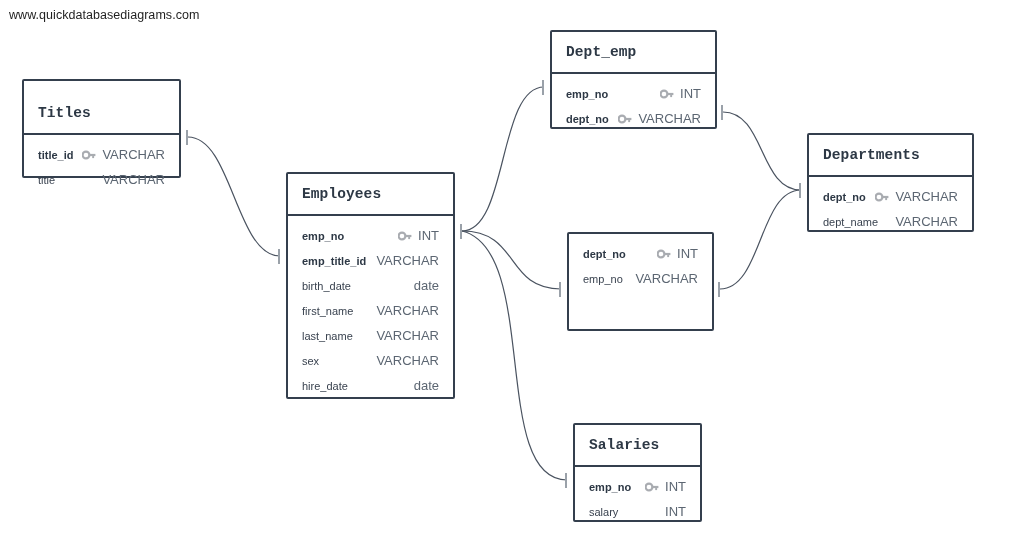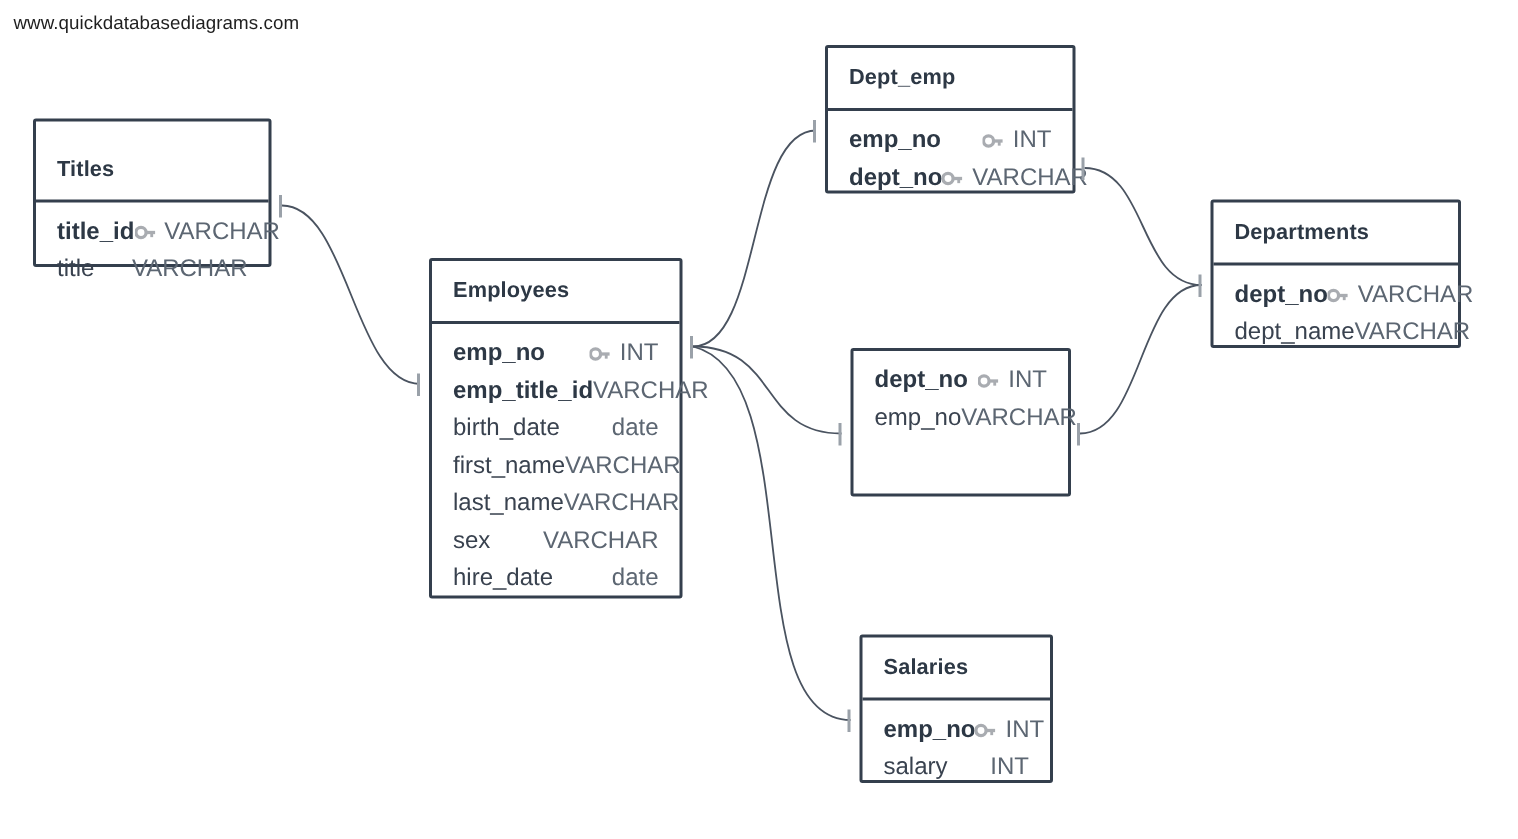--- a/index.html
+++ b/index.html
@@ -50,20 +50,21 @@
     border-radius: 2px;
     z-index: 3;
   }
 
   .table-header {
     box-sizing: border-box;
     border-bottom: 2px solid #343f4d;
     display: flex;
     align-items: center;
     padding: 0 14px;
+    font-family: Liberation Mono, monospace;
   }
   .table-title {
     font-size: 14.5px;
     font-weight: bold;
     color: #2d3845;
     letter-spacing: 0.1px;
     white-space: nowrap;
   }
 
   .table-body {
@@ -71,38 +72,38 @@
   }
 
   .field-row {
     display: flex;
     align-items: center;
     height: 25px;
     padding: 0 14px;
     box-sizing: border-box;
   }
   .field-name {
-    font-size: 16px;
+    font-size: 11px;
     color: #39424f;
     white-space: nowrap;
     flex: 0 0 auto;
   }
   .field-name.pk {
     font-weight: bold;
     color: #2d3845;
   }
   .field-right {
     margin-left: auto;
     display: flex;
     align-items: center;
     gap: 6px;
     flex: 0 0 auto;
   }
   .field-type {
-    font-size: 16px;
+    font-size: 13px;
     color: #5c6672;
     white-space: nowrap;
     text-align: right;
   }
   .key-icon {
     width: 14px;
     height: 10px;
     display: block;
     flex: 0 0 auto;
   }

